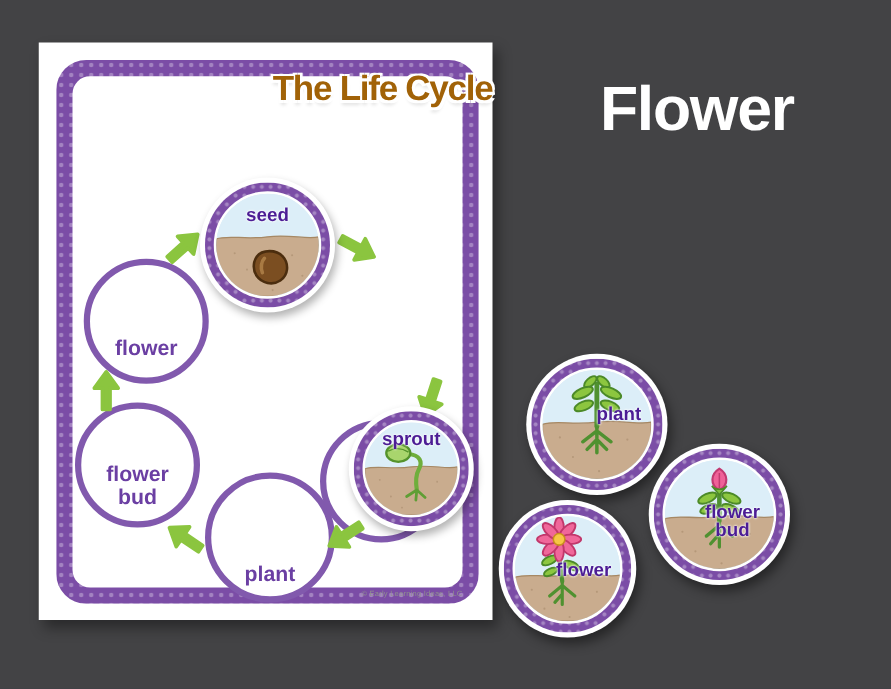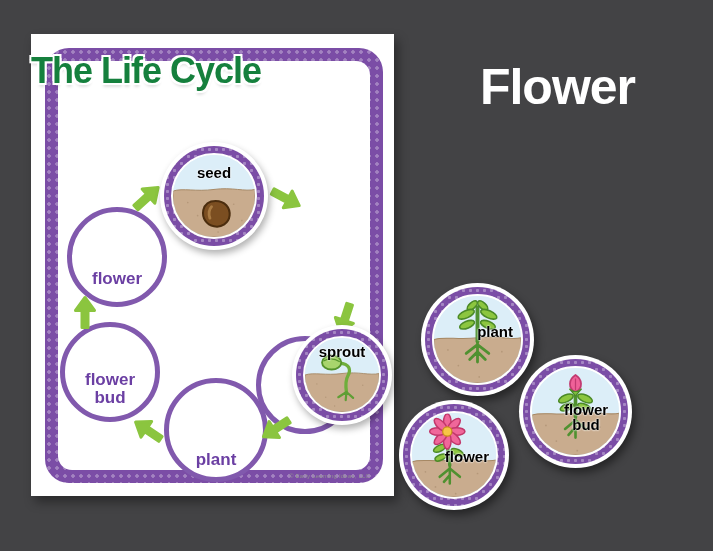--- a/index.html
+++ b/index.html
@@ -7,41 +7,41 @@
          font-family:"Liberation Sans",sans-serif;}
 
   
   .poster{position:absolute;left:31px;top:34px;width:363px;height:462px;background:#fff;
           box-shadow:4px 6px 10px rgba(0,0,0,.38);}
   .poster-frame{position:absolute;left:14px;top:14px;right:11px;bottom:13px;border-radius:24px;
           background-color:#7b4da6;
           background-image:radial-gradient(circle, rgba(255,255,255,.30) 1.5px, rgba(255,255,255,0) 2.1px);
           background-size:8px 8px;}
   .poster-inner{position:absolute;left:13px;top:13px;right:13px;bottom:13px;border-radius:14px;background:#fff;}
-  .poster-title{position:absolute;left:0;top:16px;width:100%;text-align:left;z-index:1;
-          font-weight:bold;font-size:36px;line-height:41px;letter-spacing:-1px;color:#15803d;
+  .poster-title{position:absolute;left:0;top:16px;width:100%;text-align:right;z-index:1;
+          font-weight:bold;font-size:28px;line-height:41px;letter-spacing:-1px;color:#a16207;
           text-shadow:-2px -2px 0 #fff,2px -2px 0 #fff,-2px 2px 0 #fff,2px 2px 0 #fff,0 4px 3px rgba(0,0,0,.12);}
   .copyright{position:absolute;right:24px;bottom:17px;font-size:6px;color:#8f8f8f;z-index:3;letter-spacing:.2px;}
 
   
   .ph{position:absolute;box-sizing:border-box;border:5px solid #8159ad;border-radius:50%;background:#fff;z-index:1;}
   .ph-label{position:absolute;left:0;right:0;text-align:center;color:#6b3fa3;font-weight:bold;
             font-size:17px;line-height:18px;}
 
   
   .card{position:absolute;box-sizing:border-box;border-radius:50%;background:#fff;padding:4px;
         box-shadow:2px 4px 7px rgba(0,0,0,.30);z-index:2;}
   .ring{width:100%;height:100%;box-sizing:border-box;border-radius:50%;padding:7px;
         background-color:#7b4da6;
         background-image:radial-gradient(circle, rgba(255,255,255,.32) 1.3px, rgba(255,255,255,0) 1.9px);
         background-size:7px 7px;}
   .face{position:relative;width:100%;height:100%;box-sizing:border-box;border-radius:50%;overflow:hidden;
         border:2px solid #fff;background:#dceef8;}
   .art{position:absolute;left:0;top:0;width:100%;height:100%;}
-  .clabel{position:absolute;left:0;right:0;text-align:center;color:#000000;font-weight:bold;
+  .clabel{position:absolute;left:0;right:0;text-align:center;color:#4c1d95;font-weight:bold;
           font-size:15px;line-height:15px;z-index:2;text-shadow:0 0 2px #fff,0 0 2px #fff;}
 
   
   .arrow{position:absolute;width:36px;height:27px;z-index:1;}
 
   
   .side-heading{position:absolute;left:402px;top:57px;width:311px;text-align:center;color:#fff;
                 font-weight:bold;font-size:50px;line-height:60px;letter-spacing:-1px;}
   .loose{box-shadow:3px 5px 9px rgba(0,0,0,.45);}
 </style>
@@ -105,21 +105,21 @@
               </g>
           <path d="M52,56 C63,56 70,64 69,74 C68,83 59,89 50,87 C41,85 35,77 37,67 C39,59 45,56 52,56 Z" fill="#7b4e21" stroke="#4b2d0e" stroke-width="2.5"></path>
           <path d="M47,63 C44,66 43,72 45,77" stroke="#a87a43" stroke-width="3.5" fill="none" stroke-linecap="round"></path>
         </svg>
         <div class="clabel" style="top:10px;">seed</div>
       </div>
         </div>
     </div>
 
 
-    <div class="card" style="left:261px;top:291px;width:100px;height:100px;">
+    <div class="card" style="left:248px;top:291px;width:100px;height:100px;">
       <div class="ring">
           <div class="face">
         <svg class="art" viewBox="0 0 100 100">
           <rect width="100" height="100" fill="#dceef8"></rect>
           <path d="M0,50 C12,46 28,51 50,48 C72,45 88,51 100,48 L100,100 L0,100 Z" fill="#c9ac8e" stroke="#a68864" stroke-width="1.2"></path>
           <g fill="rgba(110,80,50,.22)">
                 <circle cx="16" cy="62" r="1"></circle>
                 <circle cx="28" cy="80" r="1"></circle>
                 <circle cx="78" cy="64" r="1"></circle>
                 <circle cx="86" cy="86" r="1"></circle>

